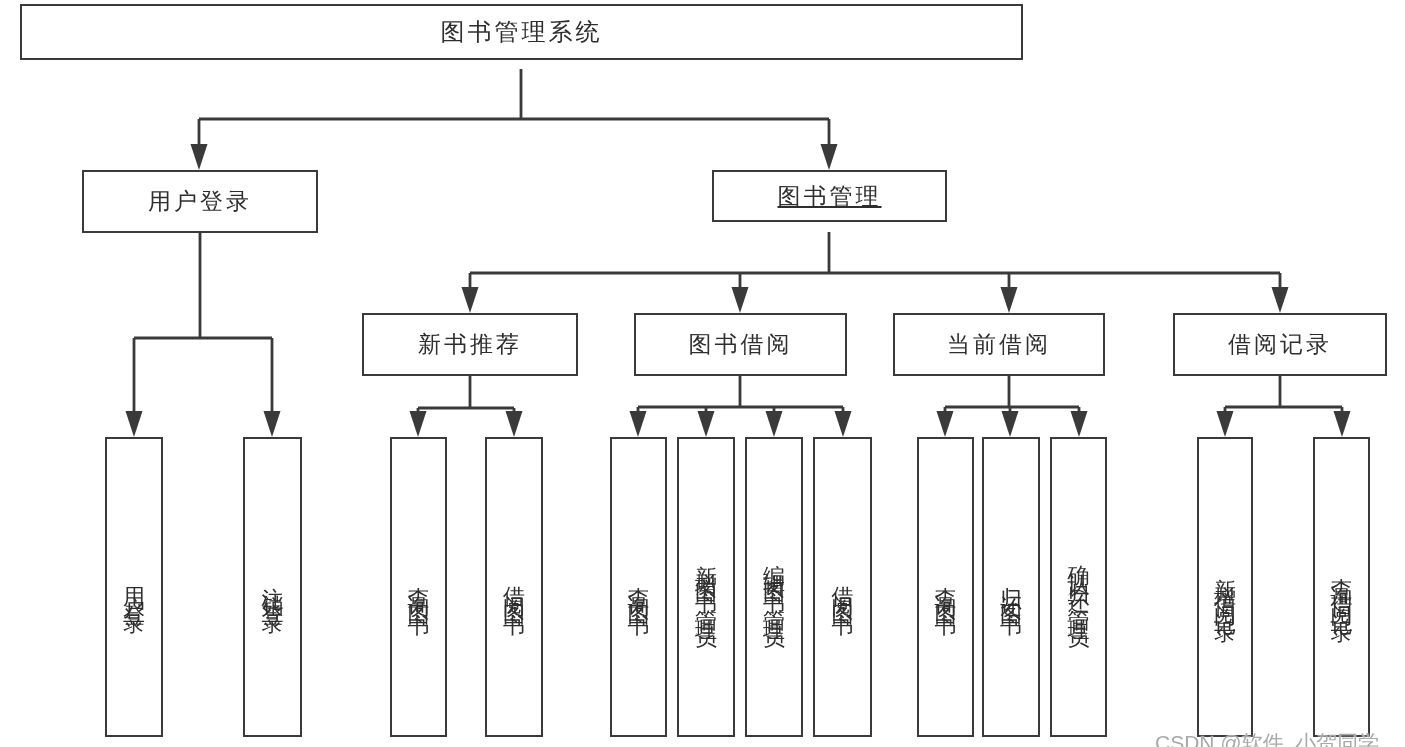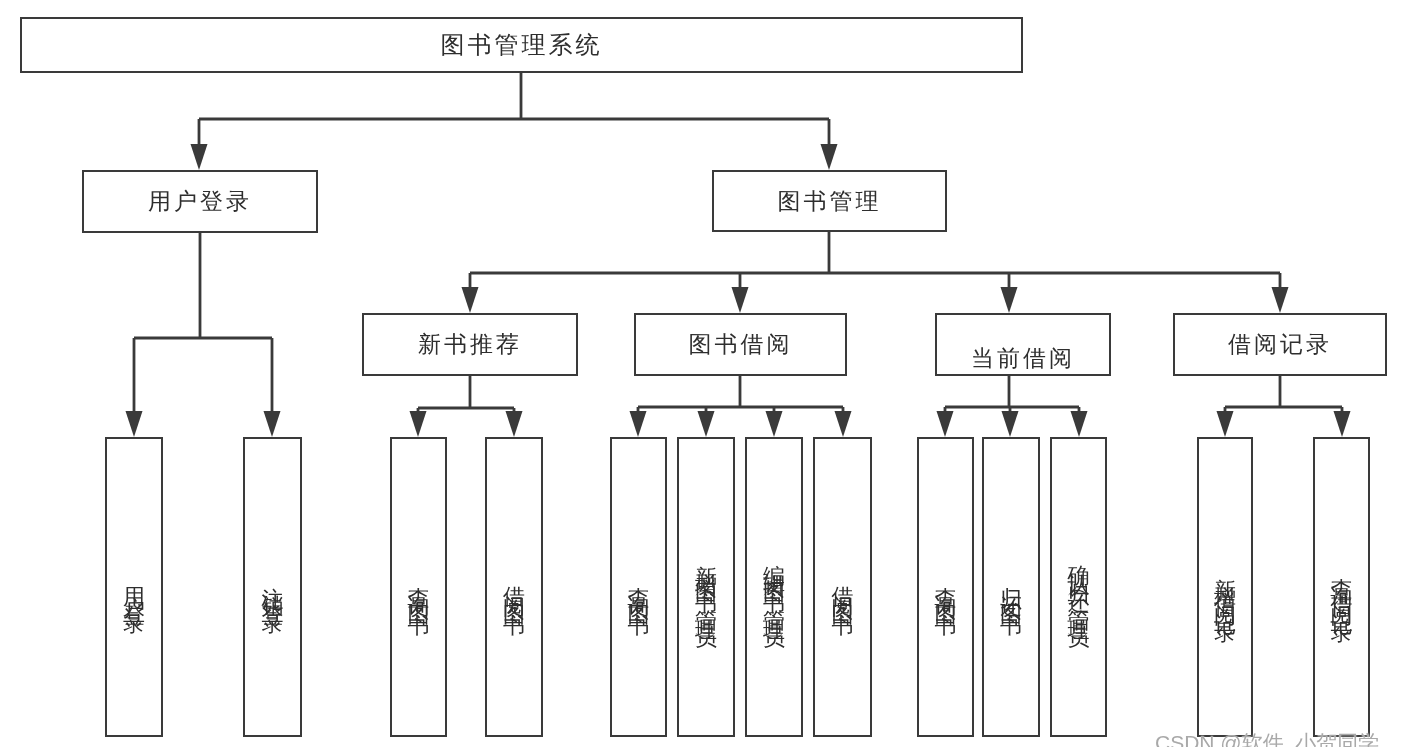--- a/index.html
+++ b/index.html
@@ -102,38 +102,38 @@
       <polygon points="765.5,411 782.5,411 774,437"></polygon>
       <polygon points="834.5,411 851.5,411 843,437"></polygon>
       <polygon points="936.5,411 953.5,411 945,437"></polygon>
       <polygon points="1001.5,411 1018.5,411 1010,437"></polygon>
       <polygon points="1070.5,411 1087.5,411 1079,437"></polygon>
       <polygon points="1216.5,411 1233.5,411 1225,437"></polygon>
       <polygon points="1333.5,411 1350.5,411 1342,437"></polygon>
     </g>
   </svg>
 
-  <div class="node root-node" style="left:20px; top:17px; width:1003px; height:56px;">
+  <div class="node root-node" style="left:20px; top:4px; width:1003px; height:56px;">
     <span>图书管理系统</span>
   </div>
 
   <div class="node h-node" style="left:82px; top:170px; width:236px; height:63px;">
     <span>用户登录</span>
   </div>
-  <div class="node h-node" style="left:712px; top:170px; width:235px; height:62px;">
+  <div class="node h-node" style="left:712px; top:170px; width:235px; height:52px;text-decoration:underline;">
     <span>图书管理</span>
   </div>
 
   <div class="node h-node" style="left:362px; top:313px; width:216px; height:63px;">
     <span>新书推荐</span>
   </div>
   <div class="node h-node" style="left:634px; top:313px; width:213px; height:63px;">
     <span>图书借阅</span>
   </div>
-  <div class="node h-node" style="left:935px; top:313px; width:176px; height:63px;align-items:flex-end;">
+  <div class="node h-node" style="left:893px; top:313px; width:212px; height:63px;">
     <span>当前借阅</span>
   </div>
   <div class="node h-node" style="left:1173px; top:313px; width:214px; height:63px;">
     <span>借阅记录</span>
   </div>
 
   <div class="node v-node" style="left:105px; top:437px; width:58px; height:300px;">
     <span>用户登录</span>
   </div>
   <div class="node v-node" style="left:243px; top:437px; width:59px; height:300px;">

